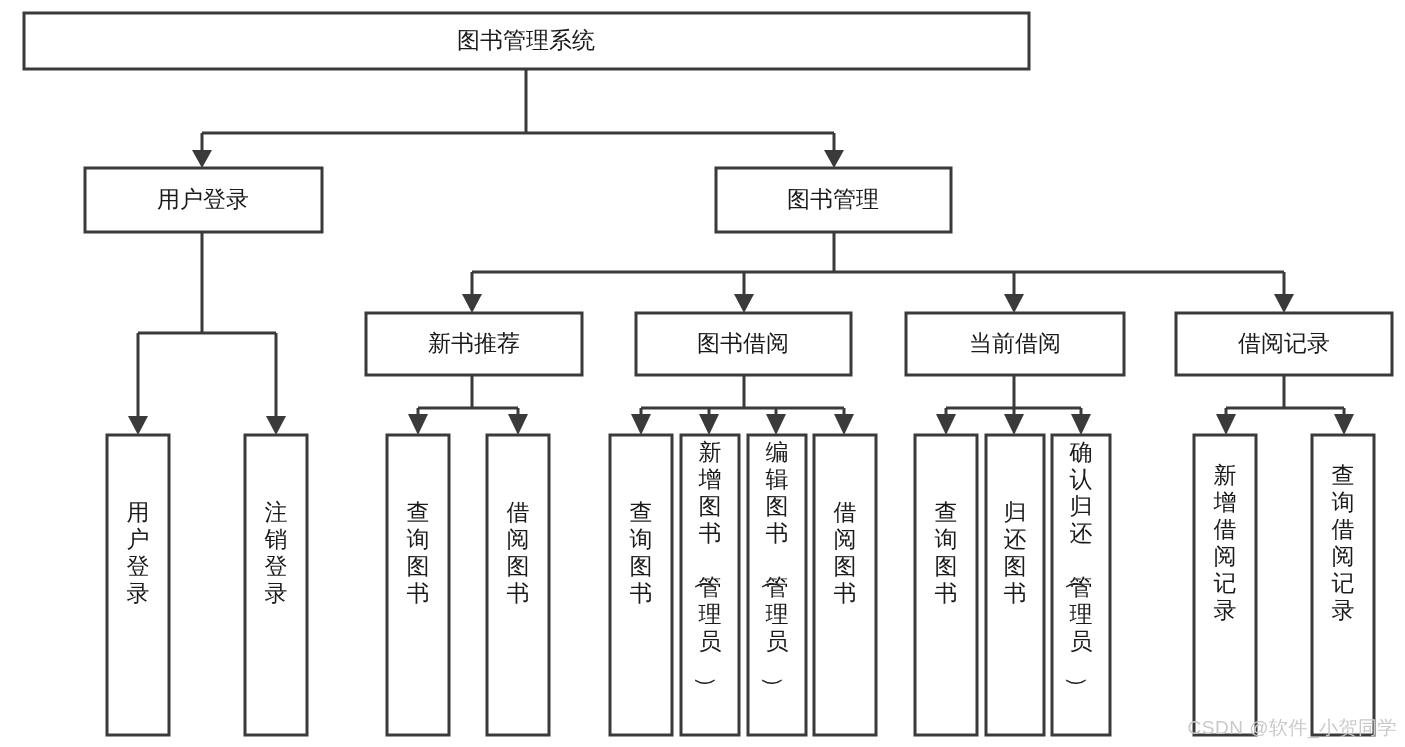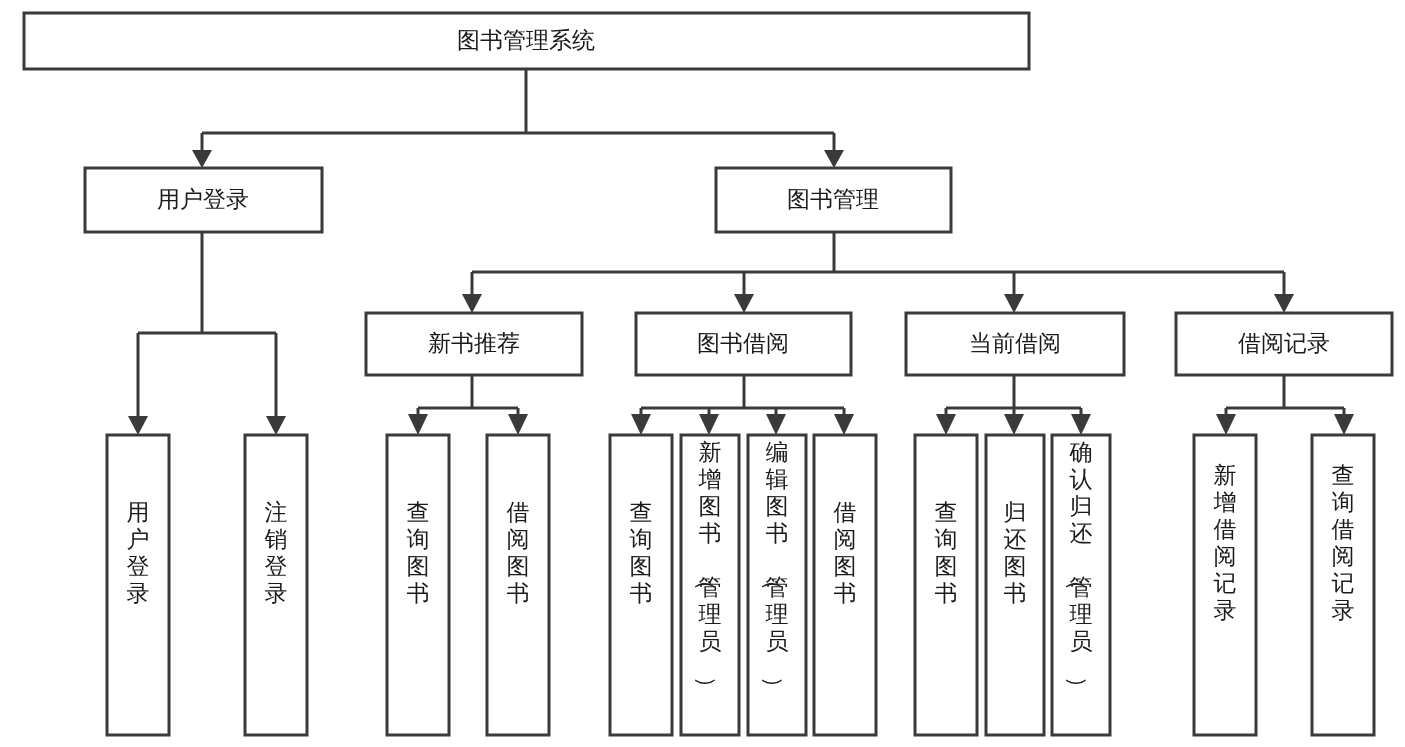--- a/index.html
+++ b/index.html
@@ -207,13 +207,14 @@
     <g>
       <rect class="node-rect" x="1190" y="435" width="62" height="300"></rect>
       <text class="node-label-vertical" x="1221" y="483"><tspan x="1221" dy="0">新</tspan><tspan x="1221" dy="27">增</tspan><tspan x="1221" dy="27">借</tspan><tspan x="1221" dy="27">阅</tspan><tspan x="1221" dy="27">记</tspan><tspan x="1221" dy="27">录</tspan></text>
     </g>
     <g>
       <rect class="node-rect" x="1308" y="435" width="62" height="300"></rect>
       <text class="node-label-vertical" x="1339" y="483"><tspan x="1339" dy="0">查</tspan><tspan x="1339" dy="27">询</tspan><tspan x="1339" dy="27">借</tspan><tspan x="1339" dy="27">阅</tspan><tspan x="1339" dy="27">记</tspan><tspan x="1339" dy="27">录</tspan></text>
     </g>
   </svg>
 
+  <div class="watermark">CSDN @软件_小贺同学</div>
 </div>
 
 </body></html>

